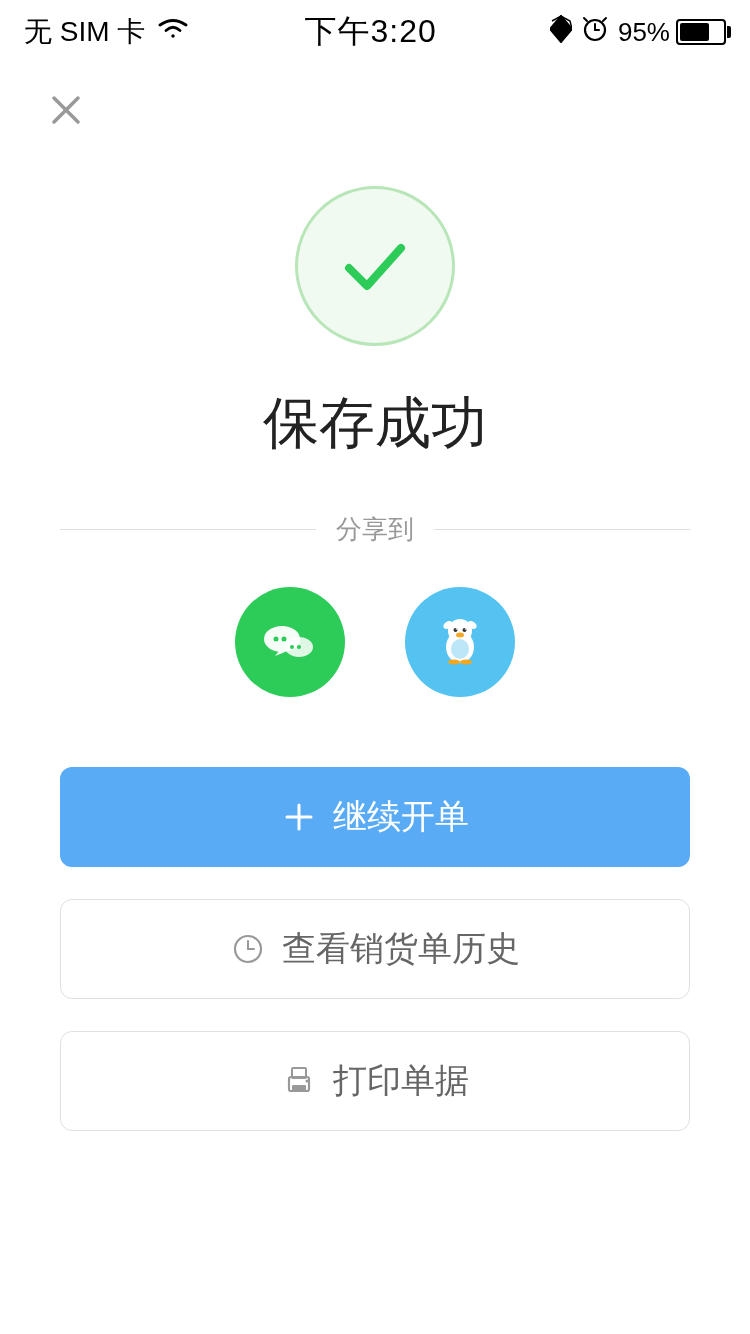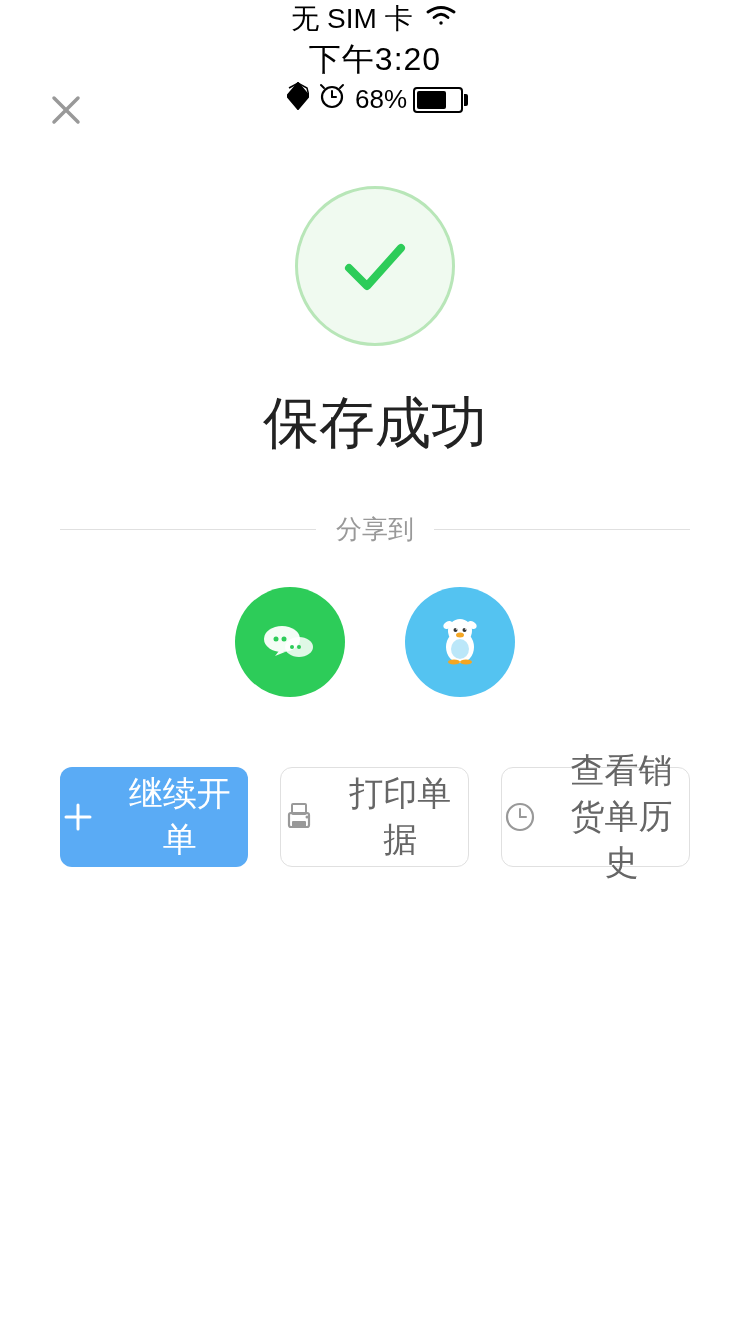--- a/index.html
+++ b/index.html
@@ -16,21 +16,20 @@
     
     .status-bar {
       width: 100%;
       height: 64px;
       background: #ffffff;
       display: flex;
       align-items: center;
       justify-content: space-between;
       padding: 0 24px;
       flex-shrink: 0;
-      flex-direction: column;
     }
     .status-left {
       display: flex;
       align-items: center;
       gap: 10px;
       font-size: 28px;
       color: #000;
       font-weight: 500;
     }
     .status-left .wifi-icon svg { width: 36px; height: 26px; }
@@ -180,21 +179,21 @@
       background: #2dcc59;
     }
     .share-icon-btn.qq {
       background: #54c3f1;
     }
 
     
     .action-buttons {
       width: 100%;
       display: flex;
-      flex-direction: row;
+      flex-direction: column;
       gap: 32px;
     }
     .btn {
       width: 100%;
       height: 100px;
       border-radius: 12px;
       font-size: 34px;
       display: flex;
       align-items: center;
       justify-content: center;
@@ -252,21 +251,21 @@
     <span>
       <svg width="26" height="28" viewBox="0 0 26 28" fill="none">
         <circle cx="13" cy="15" r="10" stroke="#000" stroke-width="2.2" fill="none"></circle>
         <line x1="13" y1="15" x2="13" y2="9" stroke="#000" stroke-width="2" stroke-linecap="round"></line>
         <line x1="13" y1="15" x2="17" y2="15" stroke="#000" stroke-width="2" stroke-linecap="round"></line>
         <line x1="5" y1="6" x2="2" y2="3" stroke="#000" stroke-width="2" stroke-linecap="round"></line>
         <line x1="21" y1="6" x2="24" y2="3" stroke="#000" stroke-width="2" stroke-linecap="round"></line>
       </svg>
     </span>
     <span class="battery-block">
-      <span>68%</span>
+      <span>95%</span>
       <span class="battery-icon">
         <span class="battery-fill"></span>
       </span>
     </span>
   </div>
 </div>
 
 <div class="close-area">
   <button class="close-btn" aria-label="关闭">
     <svg viewBox="0 0 36 36" fill="none" xmlns="http://www.w3.org/2000/svg">
@@ -337,39 +336,39 @@
   <div class="action-buttons">
 
     <button class="btn btn-primary">
       <span class="btn-icon">
         <svg width="36" height="36" viewBox="0 0 36 36" fill="none" xmlns="http://www.w3.org/2000/svg">
           <line x1="18" y1="6" x2="18" y2="30" stroke="white" stroke-width="3" stroke-linecap="round"></line>
           <line x1="6" y1="18" x2="30" y2="18" stroke="white" stroke-width="3" stroke-linecap="round"></line>
         </svg>
       </span>
       <span>继续开单</span>
+    </button>
+
+    <button class="btn btn-secondary">
+      <span class="btn-icon">
+        <svg width="36" height="36" viewBox="0 0 36 36" fill="none" xmlns="http://www.w3.org/2000/svg">
+          <circle cx="18" cy="18" r="13" stroke="#999" stroke-width="2.2" fill="none"></circle>
+          <line x1="18" y1="18" x2="18" y2="10" stroke="#999" stroke-width="2" stroke-linecap="round"></line>
+          <line x1="18" y1="18" x2="24" y2="18" stroke="#999" stroke-width="2" stroke-linecap="round"></line>
+        </svg>
+      </span>
+      <span>查看销货单历史</span>
     </button>
 
     <button class="btn btn-secondary">
       <span class="btn-icon">
         <svg width="36" height="36" viewBox="0 0 36 36" fill="none" xmlns="http://www.w3.org/2000/svg">
           <rect x="8" y="14" width="20" height="14" rx="2" stroke="#999" stroke-width="2.2" fill="none"></rect>
           <rect x="11" y="5" width="14" height="10" rx="1" stroke="#999" stroke-width="2" fill="none"></rect>
           <rect x="11" y="22" width="14" height="6" rx="1" fill="#999"></rect>
           <circle cx="26" cy="18" r="1.5" fill="#999"></circle>
         </svg>
       </span>
       <span>打印单据</span>
     </button>
 
-    <button class="btn btn-secondary">
-      <span class="btn-icon">
-        <svg width="36" height="36" viewBox="0 0 36 36" fill="none" xmlns="http://www.w3.org/2000/svg">
-          <circle cx="18" cy="18" r="13" stroke="#999" stroke-width="2.2" fill="none"></circle>
-          <line x1="18" y1="18" x2="18" y2="10" stroke="#999" stroke-width="2" stroke-linecap="round"></line>
-          <line x1="18" y1="18" x2="24" y2="18" stroke="#999" stroke-width="2" stroke-linecap="round"></line>
-        </svg>
-      </span>
-      <span>查看销货单历史</span>
-    </button>
-
   </div>
 </div>
 
 </body></html>

